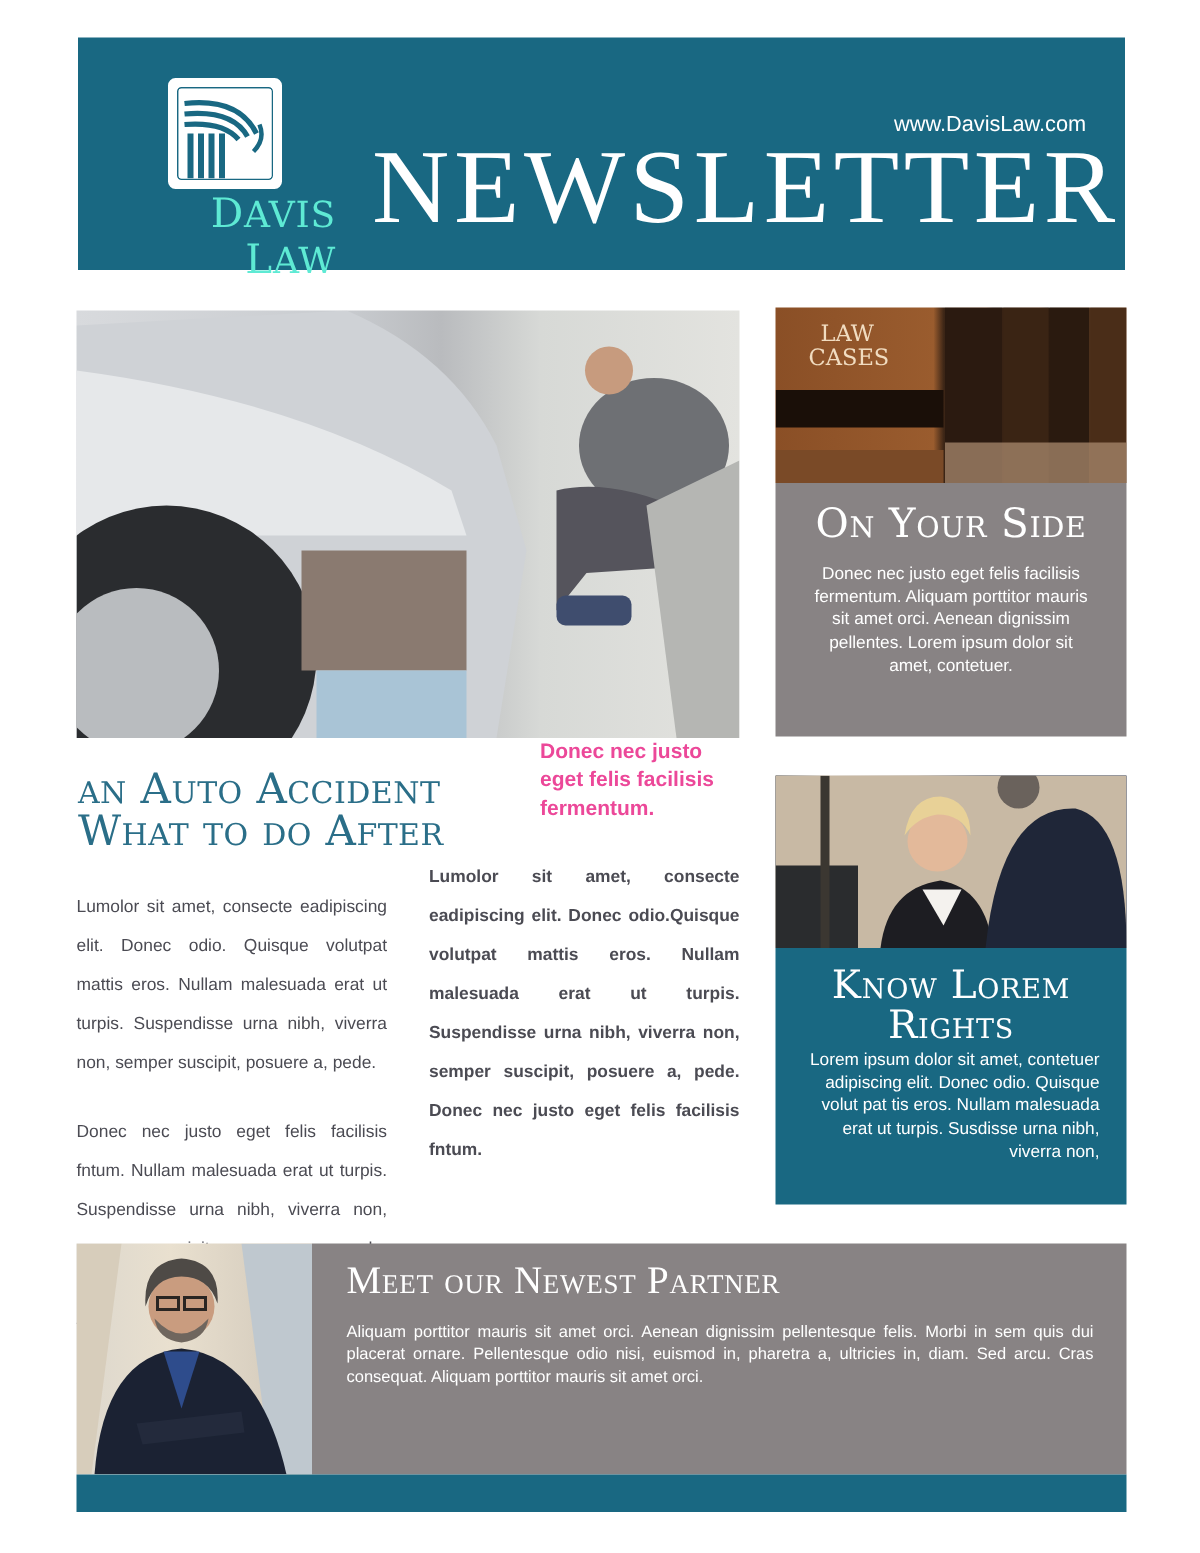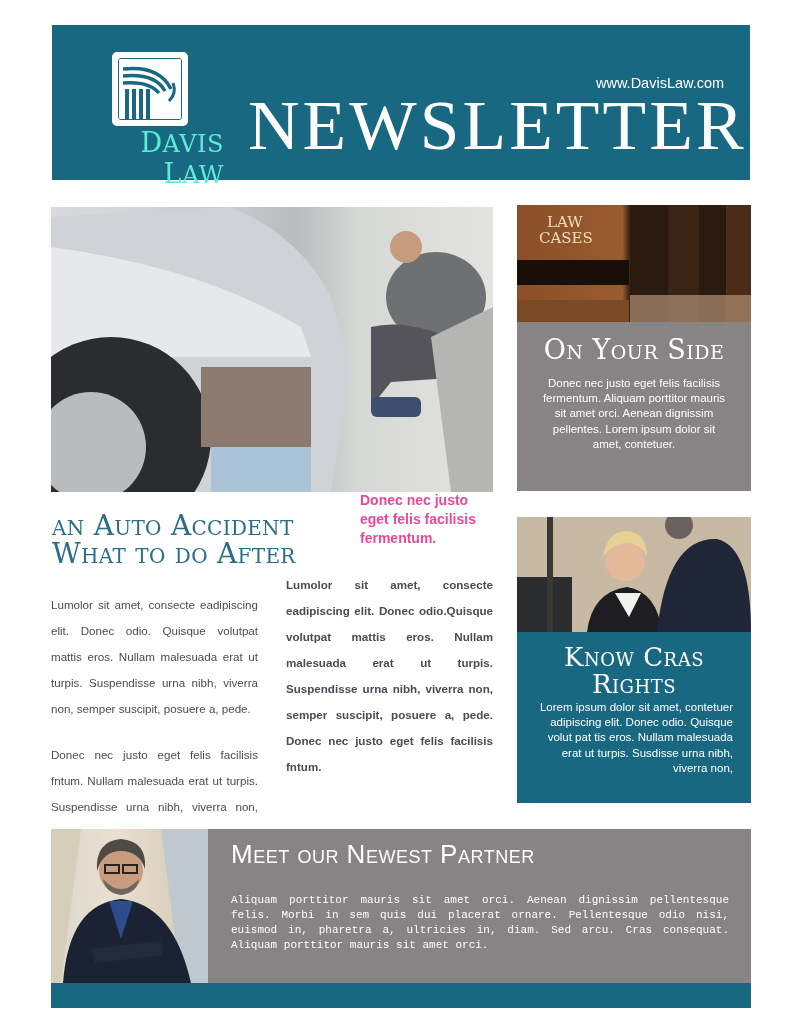--- a/index.html
+++ b/index.html
@@ -41,23 +41,23 @@
   
   .article-title { left: 52px; top: 512px; width: 290px; color: #2a6e88; font-family: "DejaVu Serif", serif; font-variant: small-caps; font-size: 28px; line-height: 28px; letter-spacing: 0.3px; }
   .article-deck { left: 360px; top: 491px; width: 130px; color: #ec4899; font-family: "Liberation Sans", sans-serif; font-weight: bold; font-size: 14px; line-height: 19px; }
   .col { width: 207px; font-family: "Liberation Sans", sans-serif; font-size: 11.6px; line-height: 26px; text-align: justify; color: #4b4b53; }
   .col p + p { margin-top: 19.5px; }
   .col-1 { left: 51px; top: 592px; }
   .col-2 { left: 286px; top: 572px; font-weight: bold; }
 
   
   .partner-box { left: 208px; top: 829px; width: 543px; height: 154px; background: #888384; color: #ffffff; padding: 10px 22px 0 23px; }
-  .partner-title { font-family: Liberation Sans, sans-serif; font-variant: small-caps; font-size: 26px; line-height: 30px; letter-spacing: 0.5px; }
+  .partner-title { font-family: Liberation Serif, serif; font-variant: small-caps; font-size: 26px; line-height: 30px; letter-spacing: 0.5px; }
   .partner-lead { font-family: "Liberation Sans", sans-serif; font-weight: bold; font-size: 11px; line-height: 15px; margin-top: 5px; text-align: justify; }
-  .partner-body { font-family: Liberation Mono, monospace; font-size: 11px; line-height: 15px; margin-top: 24px; text-align: justify; }
+  .partner-body { font-family: Liberation Sans, sans-serif; font-size: 11px; line-height: 15px; margin-top: 12px; text-align: justify; }
   .footer-bar { left: 51px; top: 983px; width: 700px; height: 25px; background: #196882; }
 </style>
 </head>
 <body>
 
 <div class="abs header">
   <div class="abs logo-box">
     <div class="logo-inner">
       <svg width="64" height="62" viewBox="0 0 64 62">
         <rect x="0" y="0" width="64" height="62" fill="#ffffff"></rect>
@@ -133,21 +133,21 @@
     <path d="M70 115 Q75 75 110 70 Q140 75 145 115 Z" fill="#1d1d22"></path>
     <path d="M98 76 L112 100 L124 76 Z" fill="#f4f2ee"></path>
     <circle cx="108" cy="44" r="20" fill="#e3b99a"></circle>
     <path d="M86 40 Q90 14 110 14 Q130 16 130 40 Q124 26 108 26 Q94 28 86 40 Z" fill="#e8d197"></path>
     <path d="M140 115 Q150 20 200 22 Q234 30 234 115 Z" fill="#1f2638"></path>
     <circle cx="162" cy="8" r="14" fill="#6a625c"></circle>
   </svg>
 </div>
 <div class="abs side-blue">
   <div class="side-title">
-    <div>Know Cras</div>
+    <div>Know Lorem</div>
     <div>Rights</div>
   </div>
   <div class="side-text">Lorem ipsum dolor sit amet, contetuer adipiscing elit. Donec odio. Quisque volut pat tis eros. Nullam malesuada erat ut turpis. Susdisse urna nibh, viverra non,</div>
 </div>
 
 <div class="abs photo photo-partner">
   <svg width="157" height="154" viewBox="0 0 157 154">
     <path d="M110 0 L157 0 L157 154 L130 154 Z" fill="#bfc8cf"></path>
     <path d="M0 0 L30 0 L10 154 L0 154 Z" fill="#d7cdbb"></path>
     <path d="M12 154 Q18 75 70 70 Q122 75 140 154 Z" fill="#1b2233"></path>

